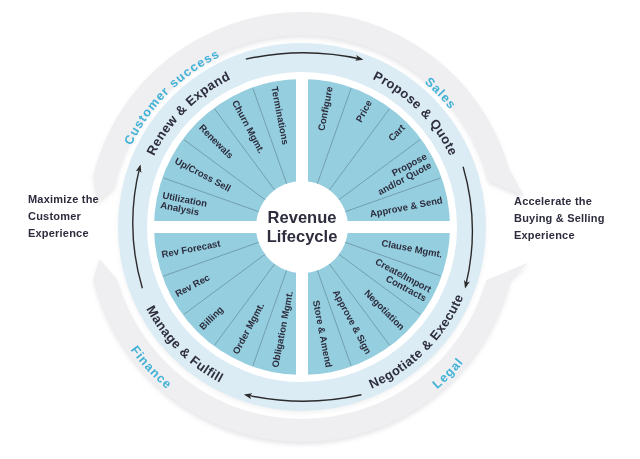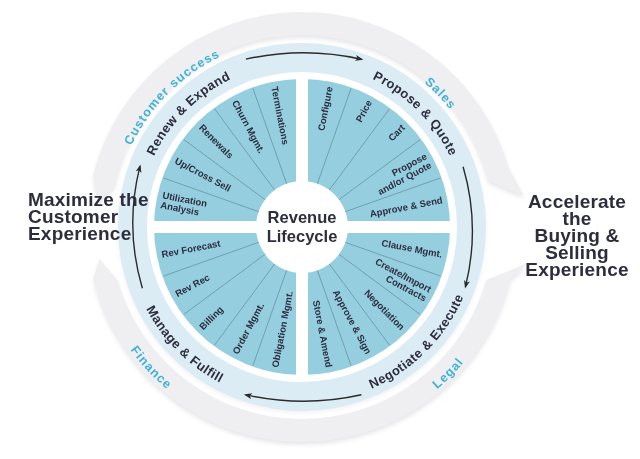--- a/index.html
+++ b/index.html
@@ -1,22 +1,22 @@
 <!DOCTYPE html>
 <html><head>
 <meta charset="utf-8">
 <style>
   html,body { margin:0; padding:0; background:#ffffff; }
   #stage { position:relative; width:640px; height:459px; background:#ffffff; overflow:hidden;
            font-family:"Liberation Sans", sans-serif; }
   #wheel { position:absolute; left:0; top:0; }
-  .caption { position:absolute; white-space:pre-line; font-weight:700; font-size:19px;
+  .caption { position:absolute; white-space:pre-line; font-weight:700; font-size:11px;
              line-height:17px; color:#2d2d3e; letter-spacing:.2px; }
   #left-caption  { left:28px;  top:191px; }
-  #right-caption { left:514px; top:193px;text-align:center; }
+  #right-caption { left:514px; top:193px; }
   .swoosh { filter: drop-shadow(0 3px 2px rgba(60,60,80,0.12)); }
   .ring   { filter: drop-shadow(0 2px 2px rgba(60,60,80,0.07)); }
   .qtitle      { font:700 13px   "Liberation Sans", sans-serif; letter-spacing:.4px; }
   .olabel      { font:700 12.5px "Liberation Sans", sans-serif; letter-spacing:1.1px; }
   .seglabel    { font:700 9.5px  "Liberation Sans", sans-serif; }
   .centerlabel { font:700 16.5px "Liberation Sans", sans-serif; }
 </style>
 </head>
 <body>
 

